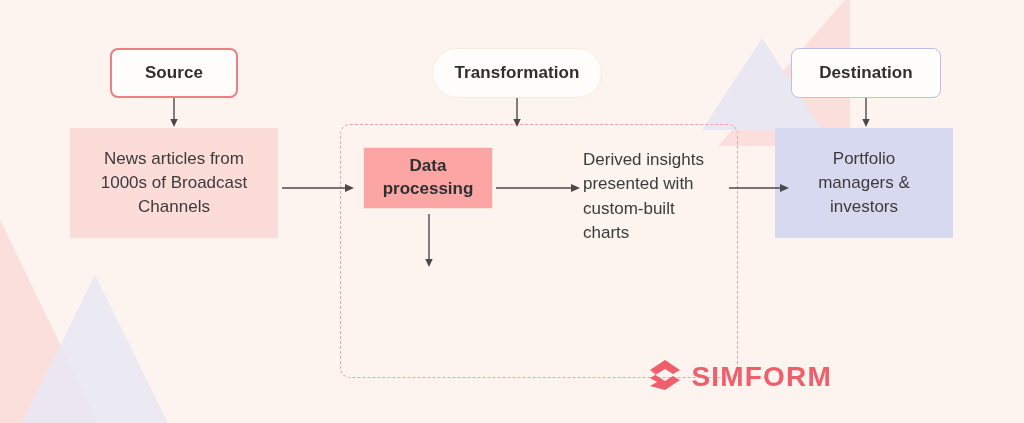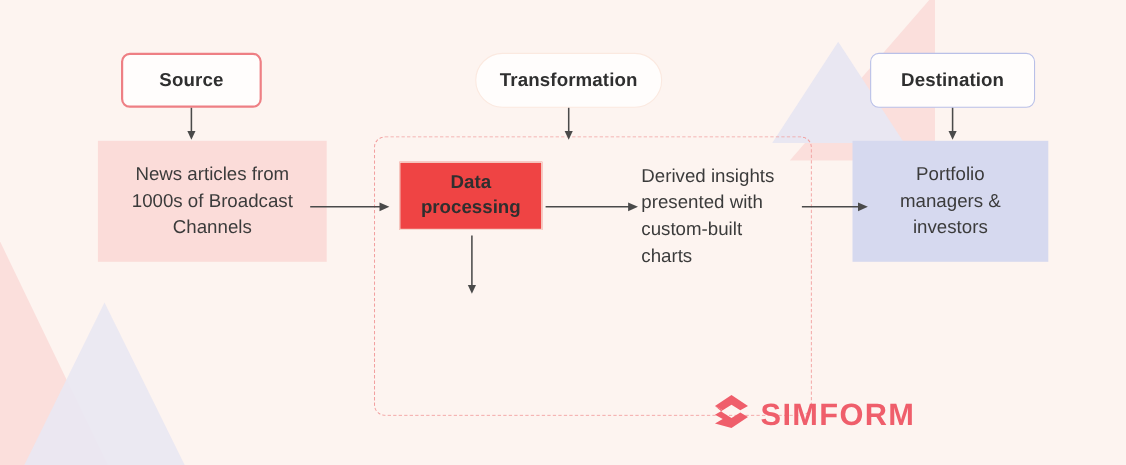--- a/index.html
+++ b/index.html
@@ -74,29 +74,29 @@
 
   .fill-box {
     display: flex;
     align-items: center;
     justify-content: center;
     text-align: center;
     font-size: 17px;
     line-height: 1.42;
     color: #3b3b3b;
   }
-  .fill-box.pink { background: #fbdcd9; margin-left: 19px; }
+  .fill-box.pink { background: #fbdcd9; }
   .fill-box.lav  { background: #d6d9ef; }
 
   .proc-box {
     display: flex;
     align-items: center;
     justify-content: center;
     text-align: center;
-    background: #ef4444;
+    background: #fca5a5;
     border: 1.5px solid #f7e6dc;
     font-weight: bold;
     font-size: 17px;
     line-height: 1.35;
     color: #2f2f2f;
   }
 
   .plain-text {
     position: absolute;
     font-size: 17px;

